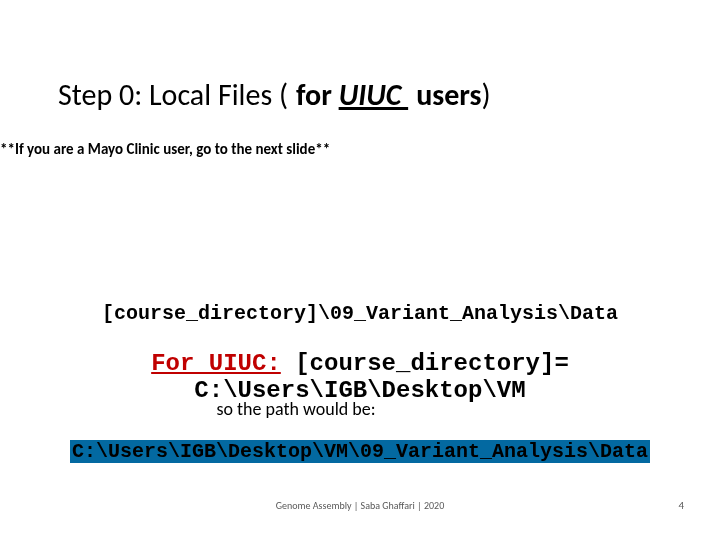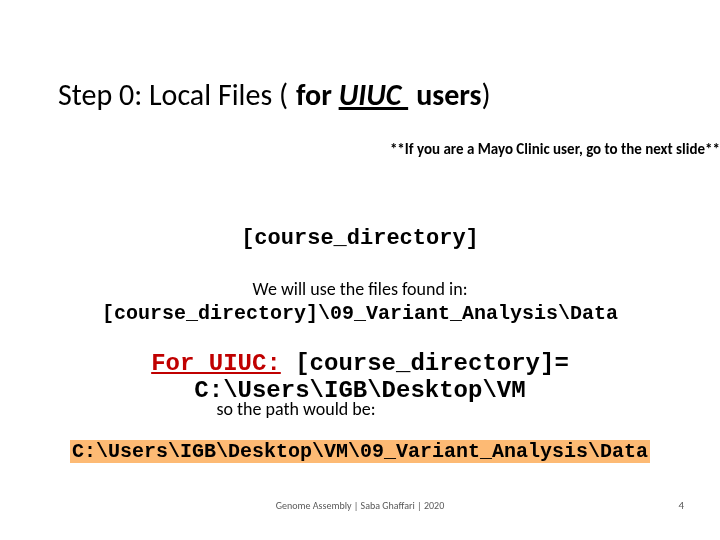--- a/index.html
+++ b/index.html
@@ -30,21 +30,21 @@
   .title .uiuc {
     font-style: italic;
     font-weight: 700;
     text-decoration: underline;
   }
   .note {
     position: absolute;
     left: 0;
     width: 720px;
     top: 140px;
-    text-align: right;
+    text-align: left;
     font-size: 15px;
     font-weight: 700;
   }
   .body1 {
     position: absolute;
     left: 46px;
     right: 46px;
     top: 174px;
     font-size: 18px;
     line-height: 1.25;
@@ -103,21 +103,21 @@
     position: absolute;
     left: 0;
     width: 720px;
     top: 440px;
     text-align: center;
   }
   .path2 span {
     font-family: Consolas, "Courier New", monospace;
     font-size: 20px;
     font-weight: 700;
-    background: #fdba74;
+    background: #0369a1;
     padding: 0 2px;
   }
   .footer-center {
     position: absolute;
     left: 0;
     width: 720px;
     bottom: 28px;
     text-align: center;
     font-size: 10px;
     color: #595959;
@@ -135,23 +135,21 @@
 
 <div class="slide">
 
   <div class="title">
     <span>Step 0: Local Files (</span><span class="bold">for </span><span class="uiuc">UIUC </span><span class="bold">users</span><span>)</span>
   </div>
 
   <div class="note">**If you are a Mayo Clinic user, go to the next slide**</div>
 
 
-  <div class="cd">[course_directory]</div>
 
-  <div class="body2">We will use the files found in:</div>
 
   <div class="path1">[course_directory]\09_Variant_Analysis\Data</div>
 
   <div class="eqline">
     <span class="for-uiuc">For UIUC:</span><span> [course_directory]= C:\Users\IGB\Desktop\VM</span>
   </div>
 
   <div class="body3">so the path would be:</div>
 
   <div class="path2">

